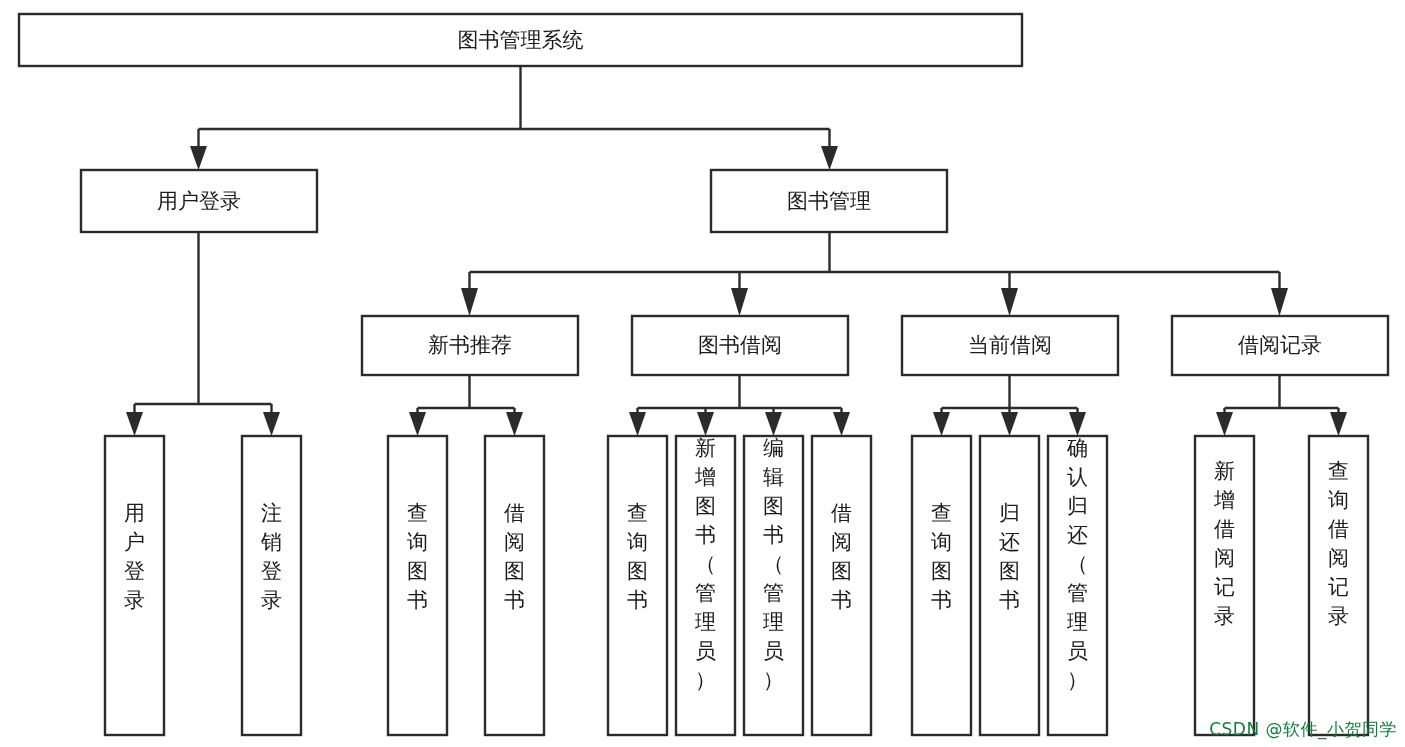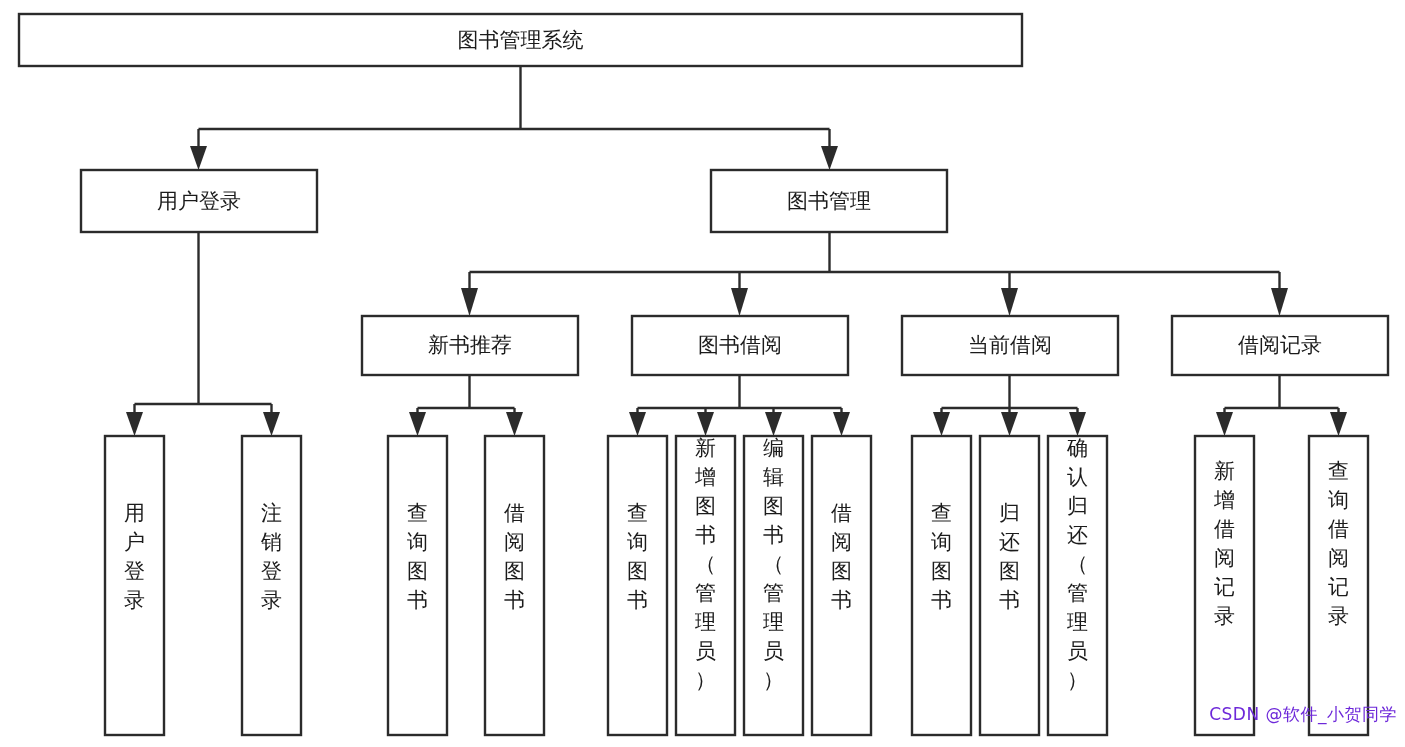--- a/index.html
+++ b/index.html
@@ -50,24 +50,24 @@
   }
   .node-label-v {
     font-family: "DejaVu Sans", "Liberation Sans", sans-serif;
     font-size: 21px;
     fill: #1b1b1b;
     text-anchor: middle;
   }
   .watermark {
     position: absolute;
     right: 8px;
-    bottom: 21px;
+    bottom: 6px;
     font-family: "DejaVu Sans", "Liberation Sans", sans-serif;
     font-size: 17px;
-    color: #6d28d9;
+    color: #15803d;
     letter-spacing: 0.5px;
     white-space: nowrap;
     user-select: none;
   }
 </style>
 </head>
 <body>
 
 <div id="diagram-root">
 

